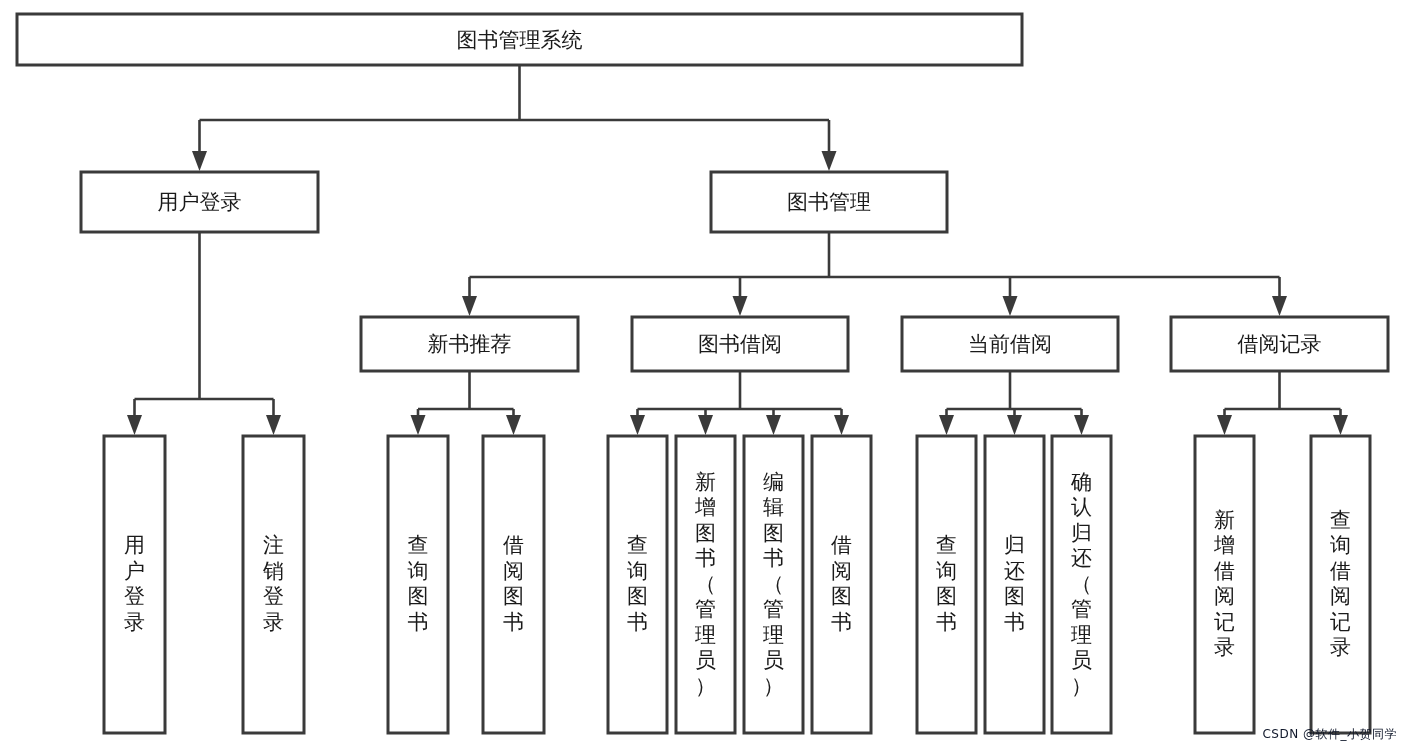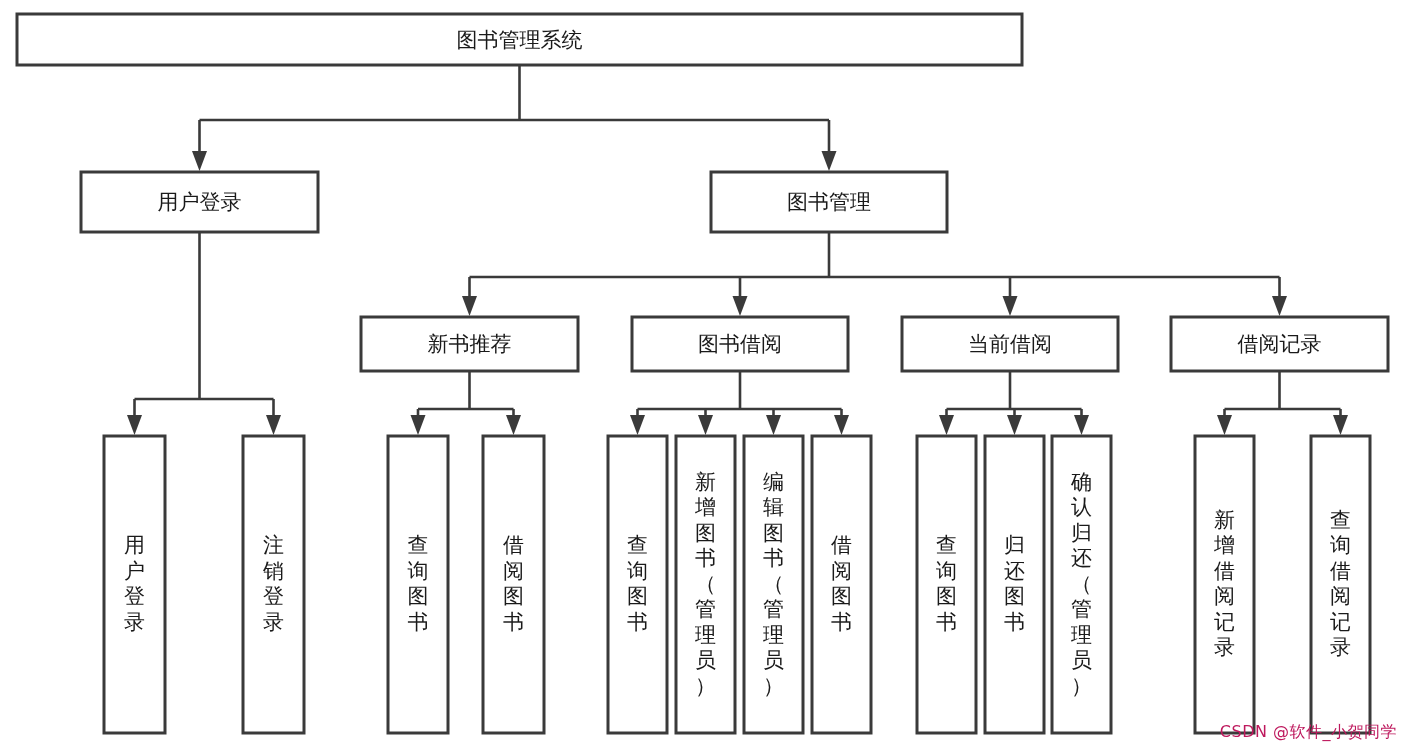--- a/index.html
+++ b/index.html
@@ -53,22 +53,22 @@
     font-size: 21px;
   }
   .label-v {
     font-size: 21px;
   }
   .watermark {
     position: absolute;
     right: 8px;
     bottom: 4px;
     font-family: "DejaVu Sans", "Liberation Sans", sans-serif;
-    font-size: 16px;
-    color: #be185d;
+    font-size: 12px;
+    color: #0f172a;
     white-space: nowrap;
     letter-spacing: 0.5px;
   }
 </style>
 </head>
 <body>
 
 <div id="diagram-root">
   <svg id="tree-svg" viewBox="0 0 1405 747" xmlns="http://www.w3.org/2000/svg">
     <g id="connector-layer">

